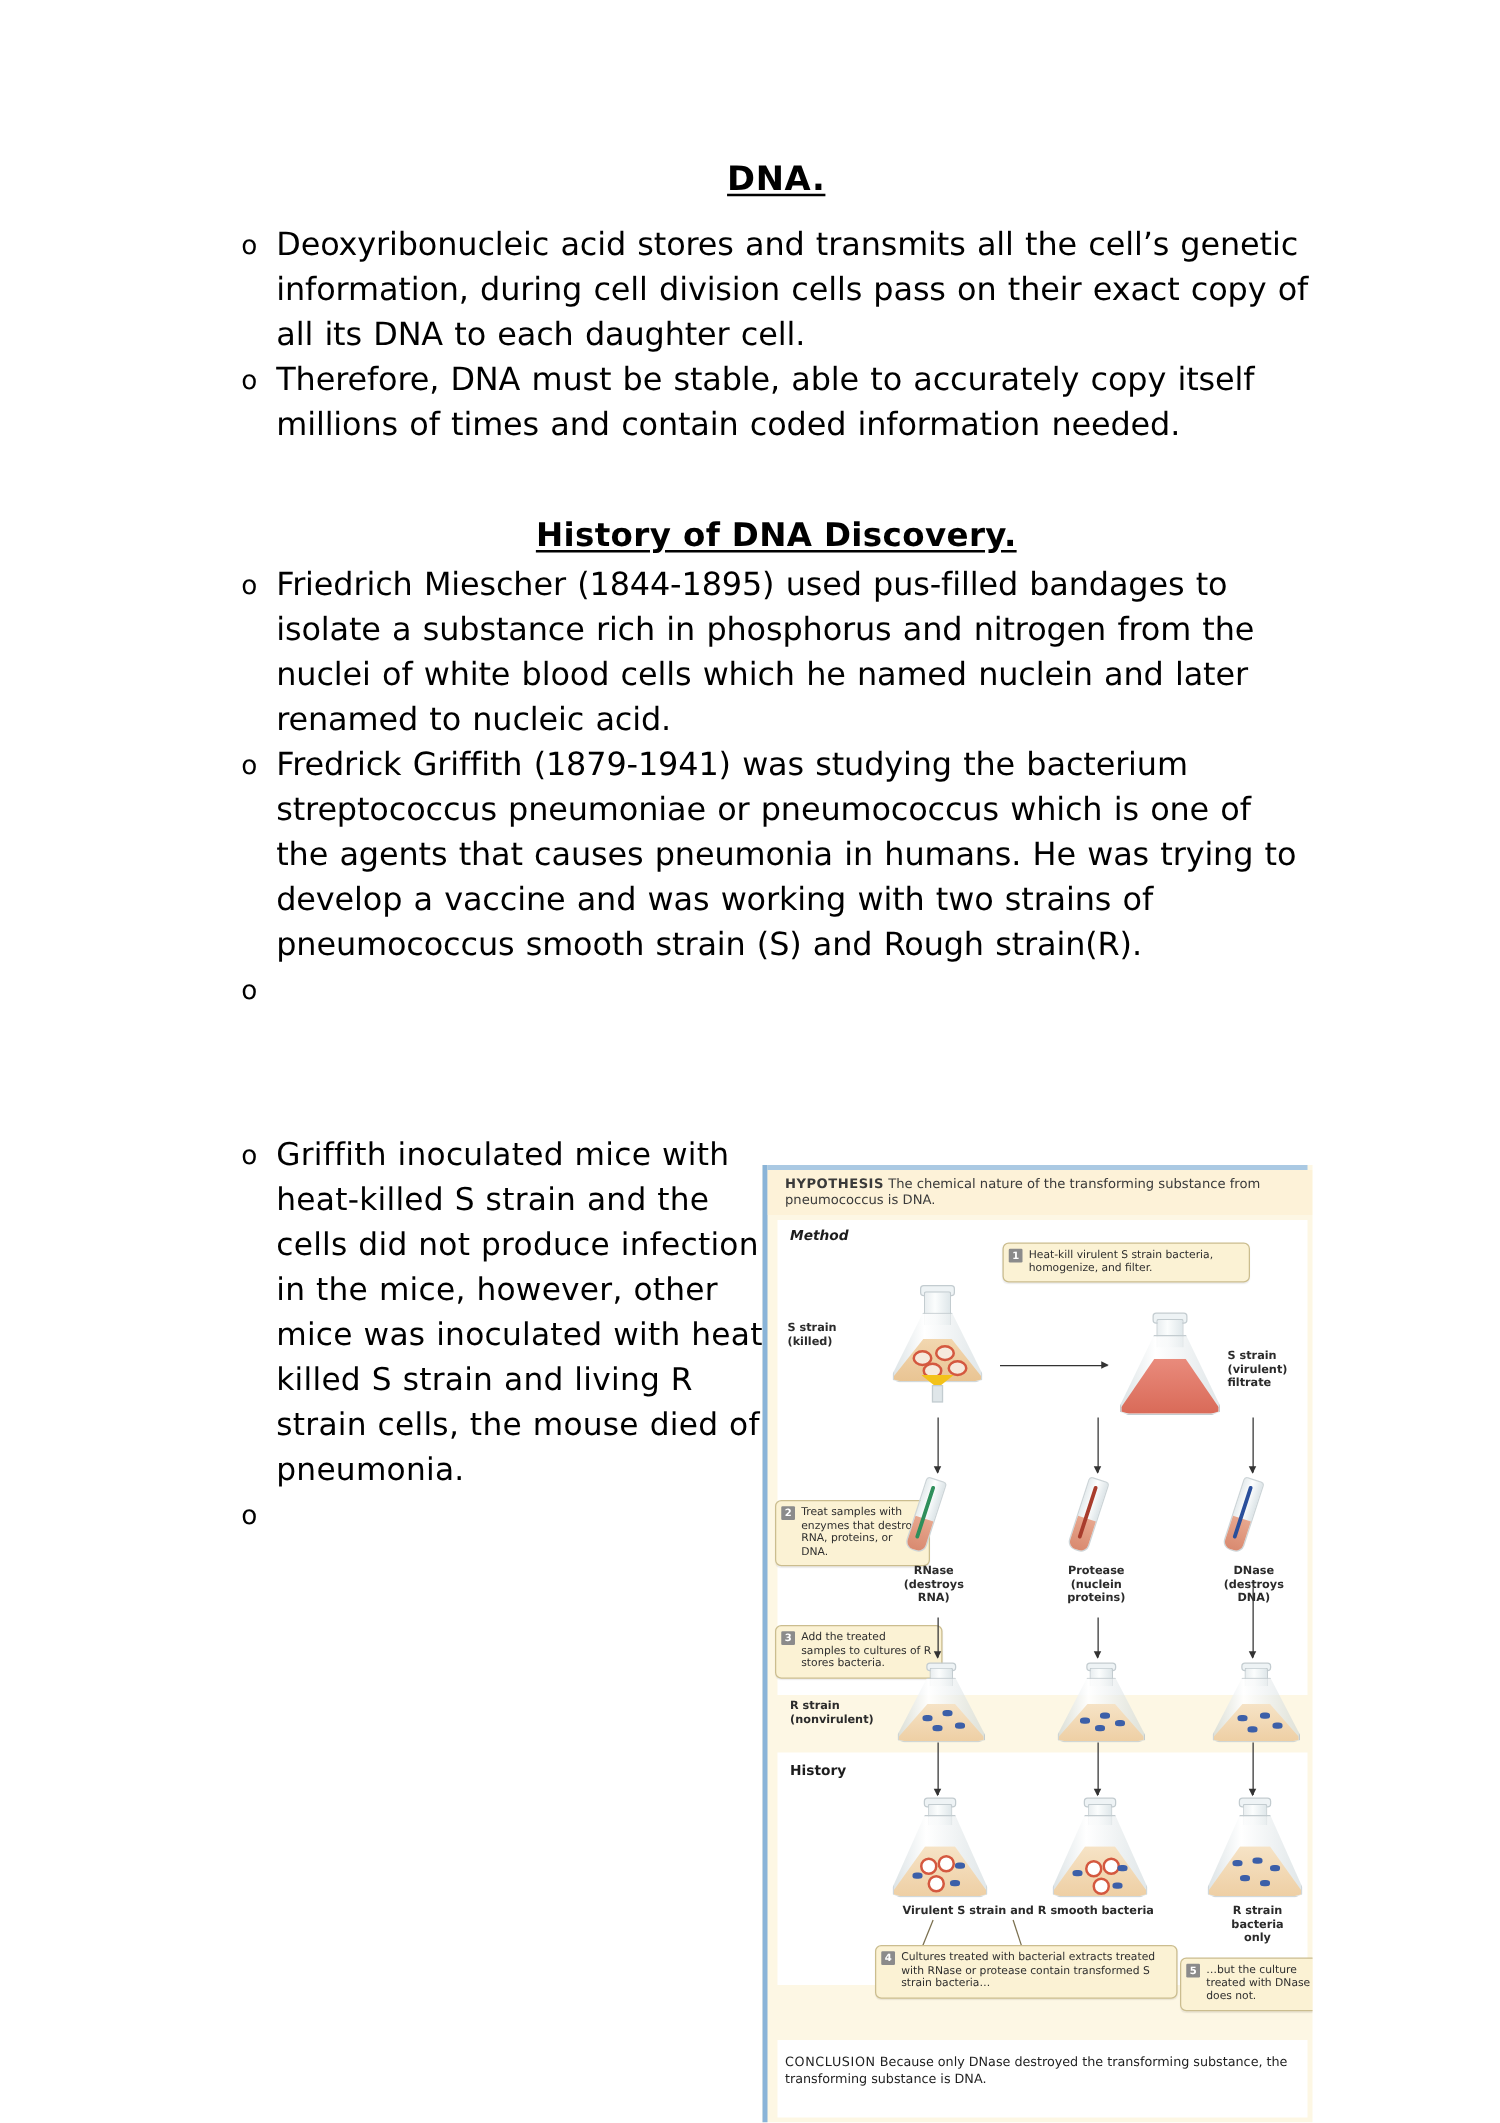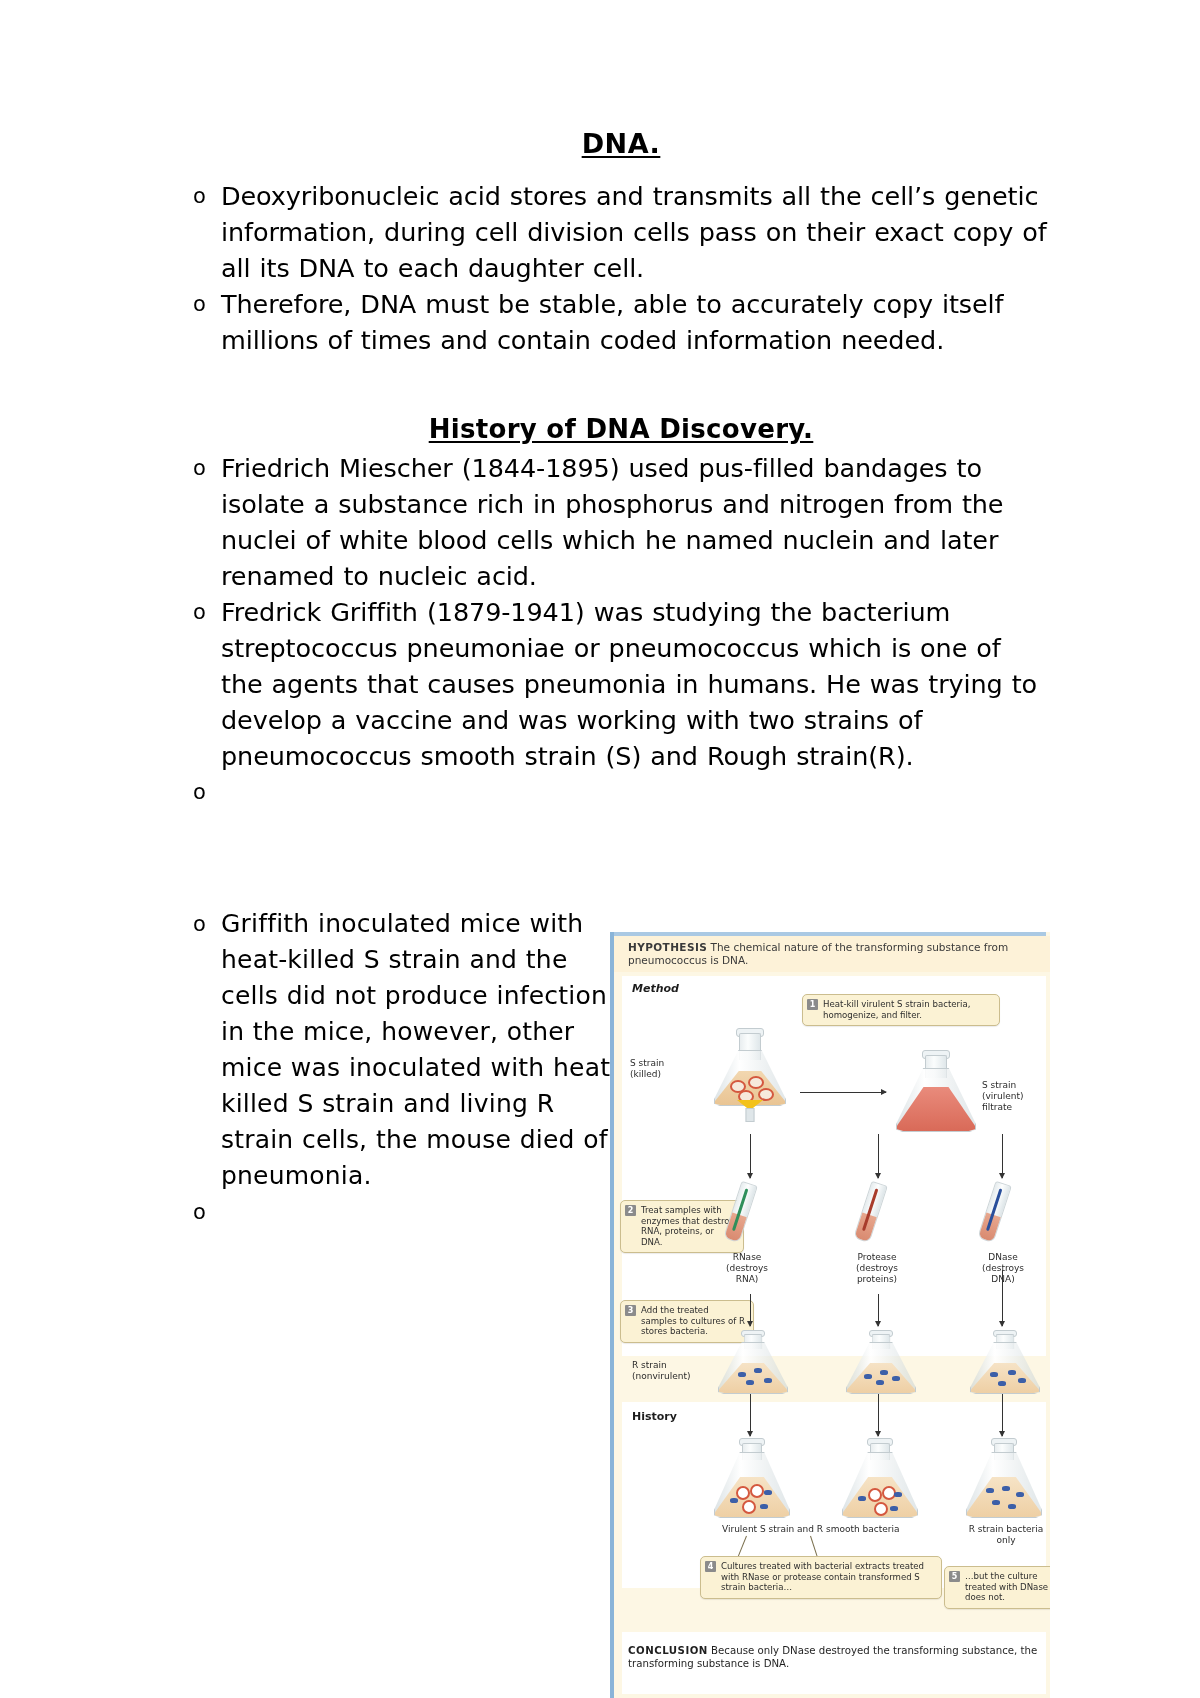--- a/index.html
+++ b/index.html
@@ -73,21 +73,21 @@
   .callout{
     position:absolute;background:#fbf2d4;border:1px solid #cbbd8e;border-radius:5px;
     padding:4px 6px 5px 20px;font-size:8.6px;line-height:10.5px;color:#2e2e2e;
     box-shadow:0 1px 1px rgba(0,0,0,.08);
   }
   .callout .num{
     position:absolute;left:4px;top:4px;width:11px;height:11px;background:#8b8b8b;
     color:#fff;font-size:8px;font-weight:bold;line-height:11px;text-align:center;border-radius:1px;
   }
 
-  .fig-label{position:absolute;font-size:9px;line-height:11px;color:#2b2b2b;}
+  .fig-label{position:absolute;font-size:9px;line-height:11px;color:#2b2b2b;font-weight:bold;}
   .fig-label.center{text-align:center;}
 
   
   .flask{position:absolute;}
   .flask .neck{
     position:absolute;left:50%;transform:translateX(-50%);
     background:linear-gradient(90deg,#e9eef0,#fbfdfd 40%,#dfe7ea);
     border:1px solid #c3ccd0;border-bottom:none;border-radius:2px 2px 0 0;
   }
   .flask .lip{
@@ -137,21 +137,21 @@
     content:"";position:absolute;right:-1px;top:-3px;
     border-top:3.5px solid transparent;border-bottom:3.5px solid transparent;
     border-left:6px solid #333;
   }
   .leader{position:absolute;width:1px;background:#7a6f4e;transform-origin:top;}
 
   .conclusion{
     position:absolute;left:14px;right:8px;
     font-size:10.2px;line-height:13px;color:#1f1f1f;
   }
-  .conclusion b{font-weight:bold;letter-spacing:.5px;}
+  .conclusion b{font-weight:normal;letter-spacing:.5px;}
 
   .cell-s{position:absolute;border:2px solid #d4583f;background:#f6e9dc;border-radius:50%;}
   .dot-blue{position:absolute;background:#3c5fa8;border-radius:40%;}
   .dot-ring{position:absolute;border:2px solid #d4583f;background:#fff;border-radius:50%;}
 </style>
 </head>
 <body>
 
 <div class="page">
 
@@ -274,21 +274,21 @@
     <div class="tube" style="left:372px;top:250px;width:17px;height:60px;transform:rotate(18deg);">
       <div class="glass"></div>
       <div class="liq" style="height:26px;background:linear-gradient(180deg,#e7a78e,#d98a70);"></div>
       <div style="position:absolute;left:6px;top:6px;width:3px;height:44px;background:#2a4f9b;border-radius:2px;"></div>
     </div>
 
     <div class="fig-label center" style="left:96px;top:320px;width:74px;white-space:pre-line;">RNase
 (destroys
 RNA)</div>
     <div class="fig-label center" style="left:226px;top:320px;width:74px;white-space:pre-line;">Protease
-(destroys
+(nuclein
 proteins)</div>
     <div class="fig-label center" style="left:352px;top:320px;width:74px;white-space:pre-line;">DNase
 (destroys
 DNA)</div>
 
     <div class="callout" style="left:6px;top:368px;width:106px;">
       <span class="num">3</span>
       <span>Add the treated samples to cultures of R stores bacteria.</span>
     </div>
 

